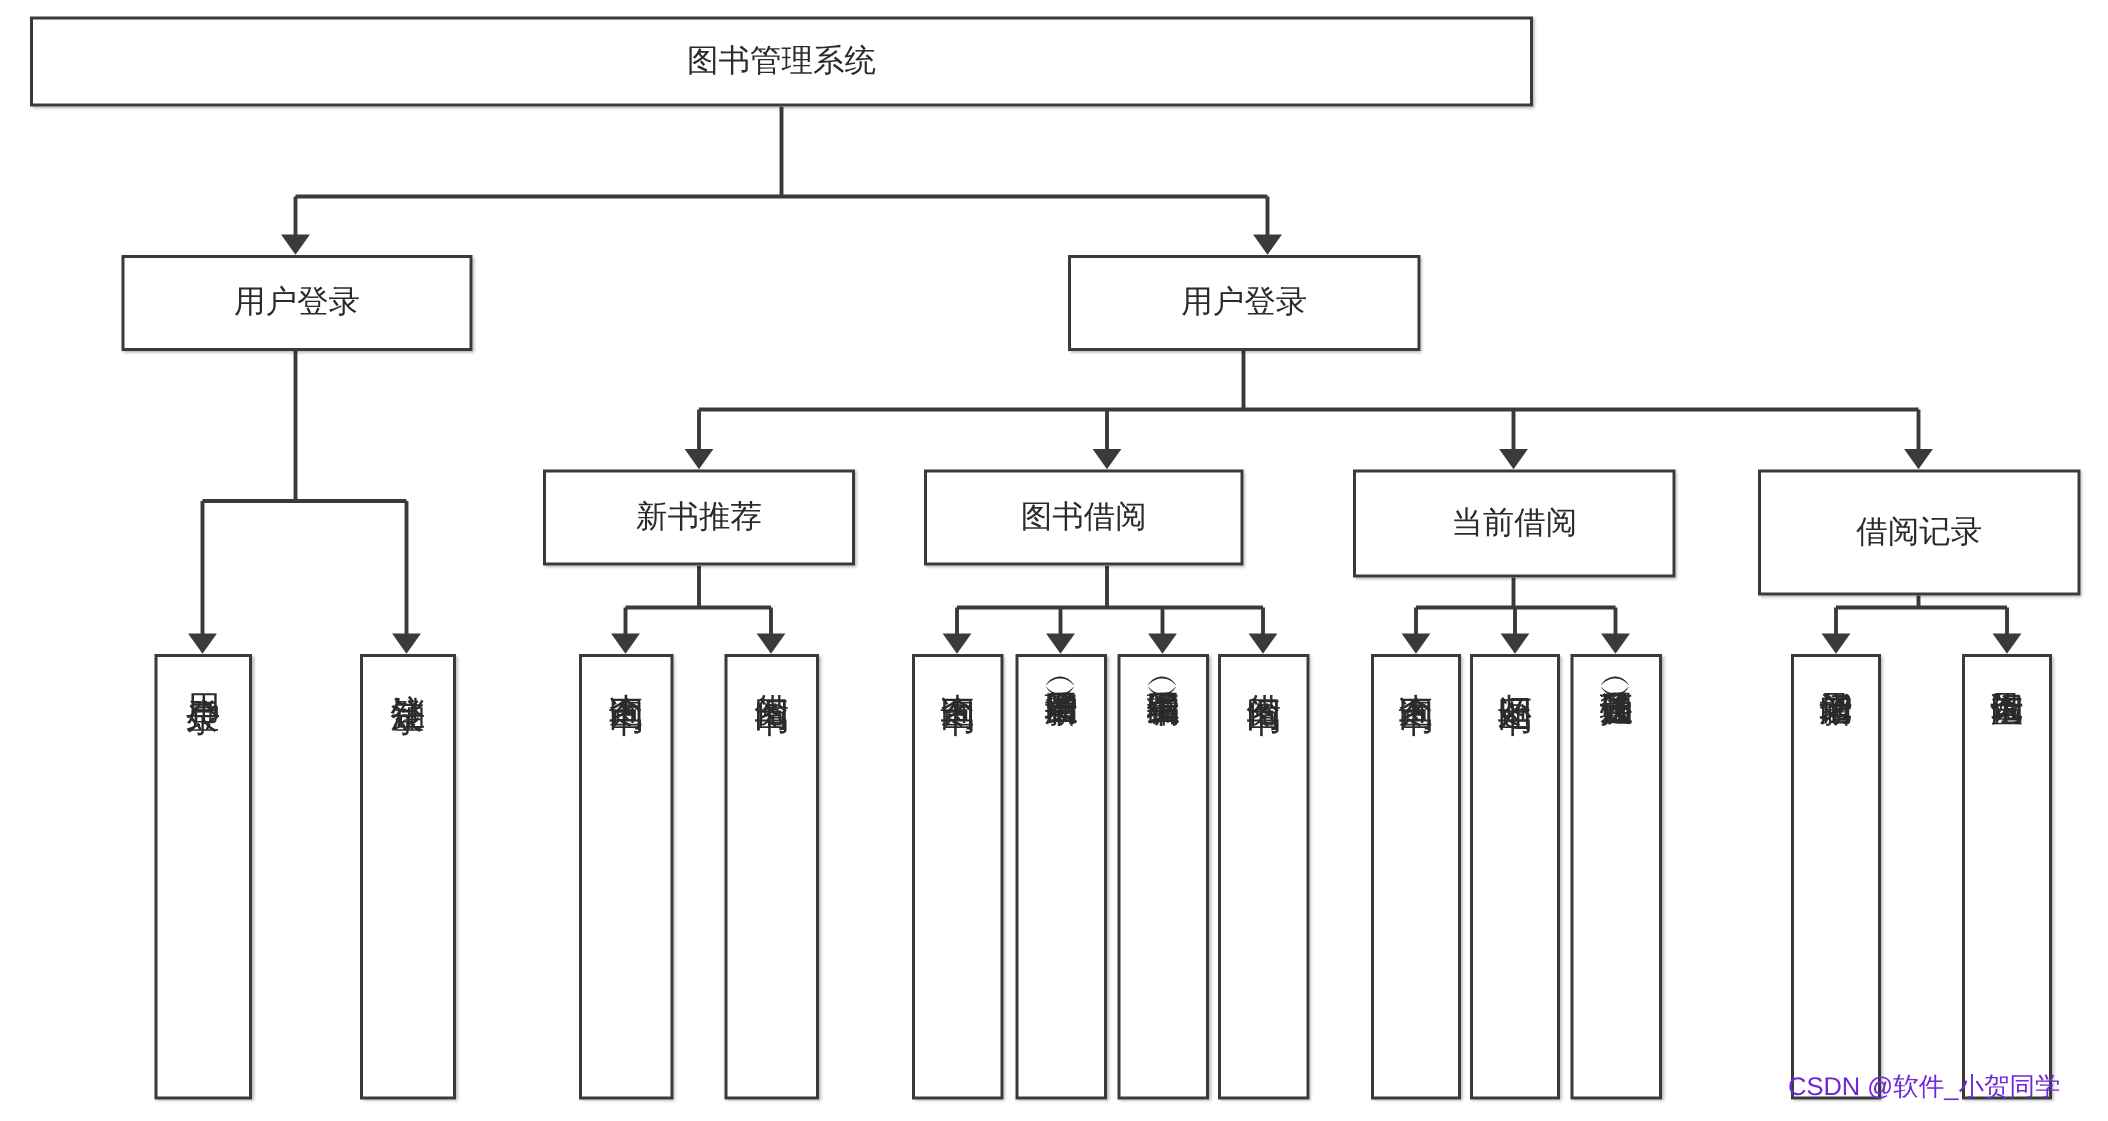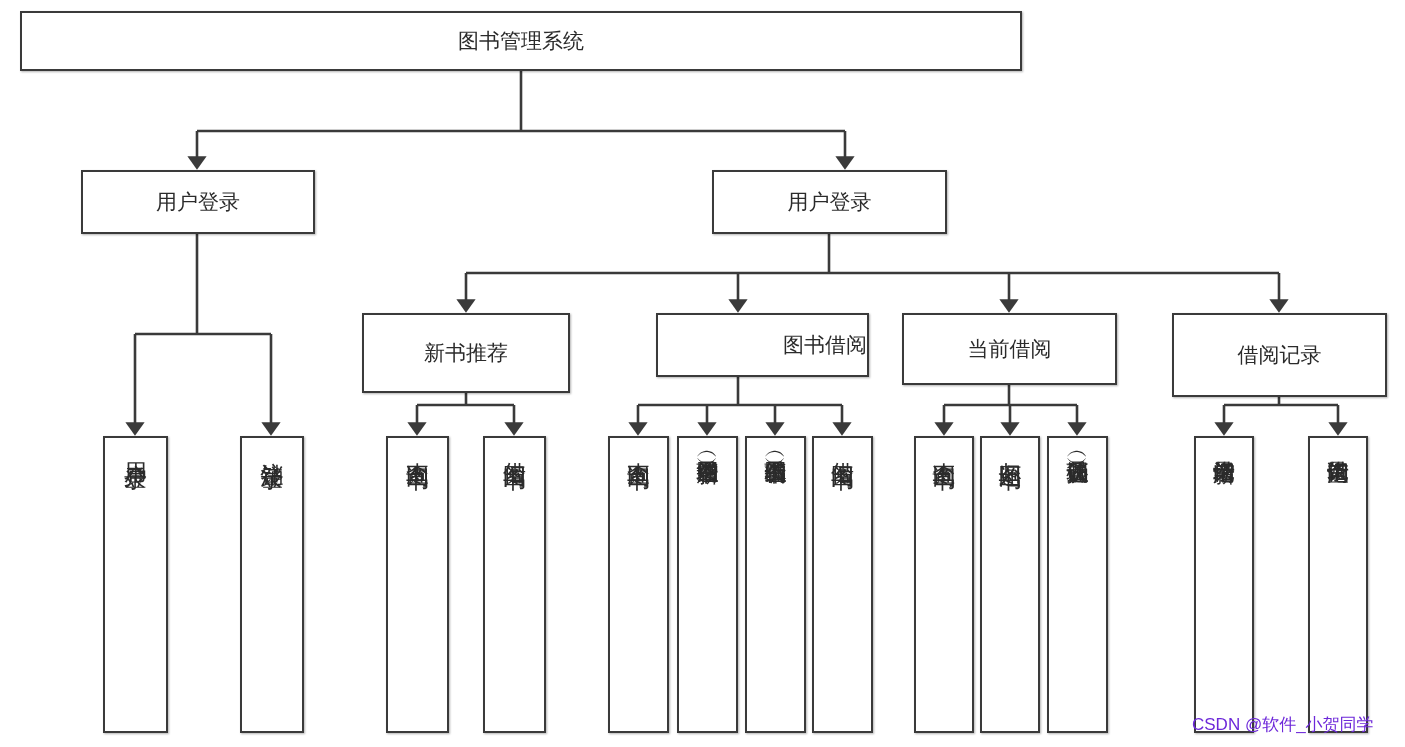--- a/index.html
+++ b/index.html
@@ -133,25 +133,25 @@
   </div>
 
   <div class="node horizontal" style="left:81px; top:170px; width:234px; height:64px;">
     <span class="node-label">用户登录</span>
   </div>
 
   <div class="node horizontal" style="left:712px; top:170px; width:235px; height:64px;">
     <span class="node-label">用户登录</span>
   </div>
 
-  <div class="node horizontal" style="left:362px; top:313px; width:208px; height:80px;">
+  <div class="node horizontal" style="left:362px; top:313px; width:208px; height:64px;">
     <span class="node-label">新书推荐</span>
   </div>
 
-  <div class="node horizontal" style="left:656px; top:313px; width:213px; height:64px;justify-content:flex-end;">
+  <div class="node horizontal" style="left:616px; top:313px; width:213px; height:64px;">
     <span class="node-label">图书借阅</span>
   </div>
 
   <div class="node horizontal" style="left:902px; top:313px; width:215px; height:72px;">
     <span class="node-label">当前借阅</span>
   </div>
 
   <div class="node horizontal" style="left:1172px; top:313px; width:215px; height:84px;">
     <span class="node-label">借阅记录</span>
   </div>

